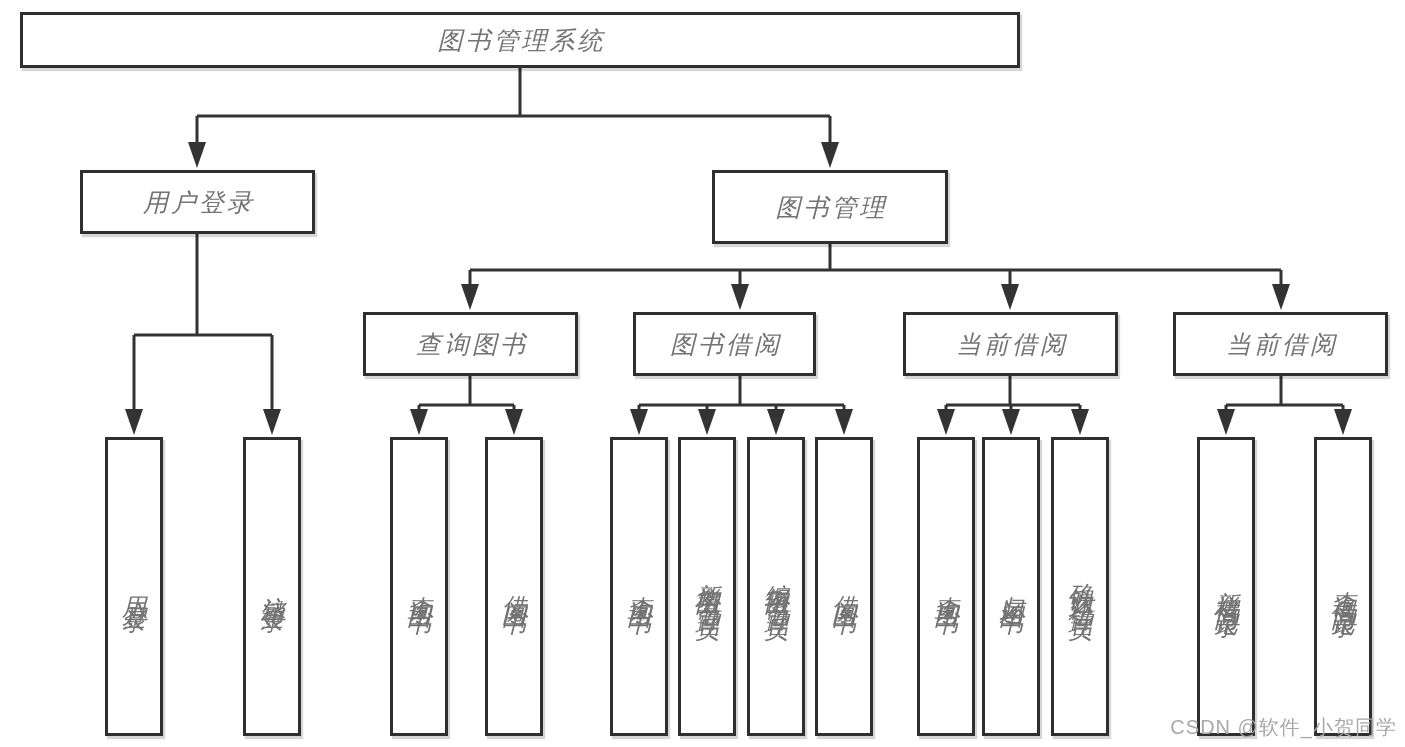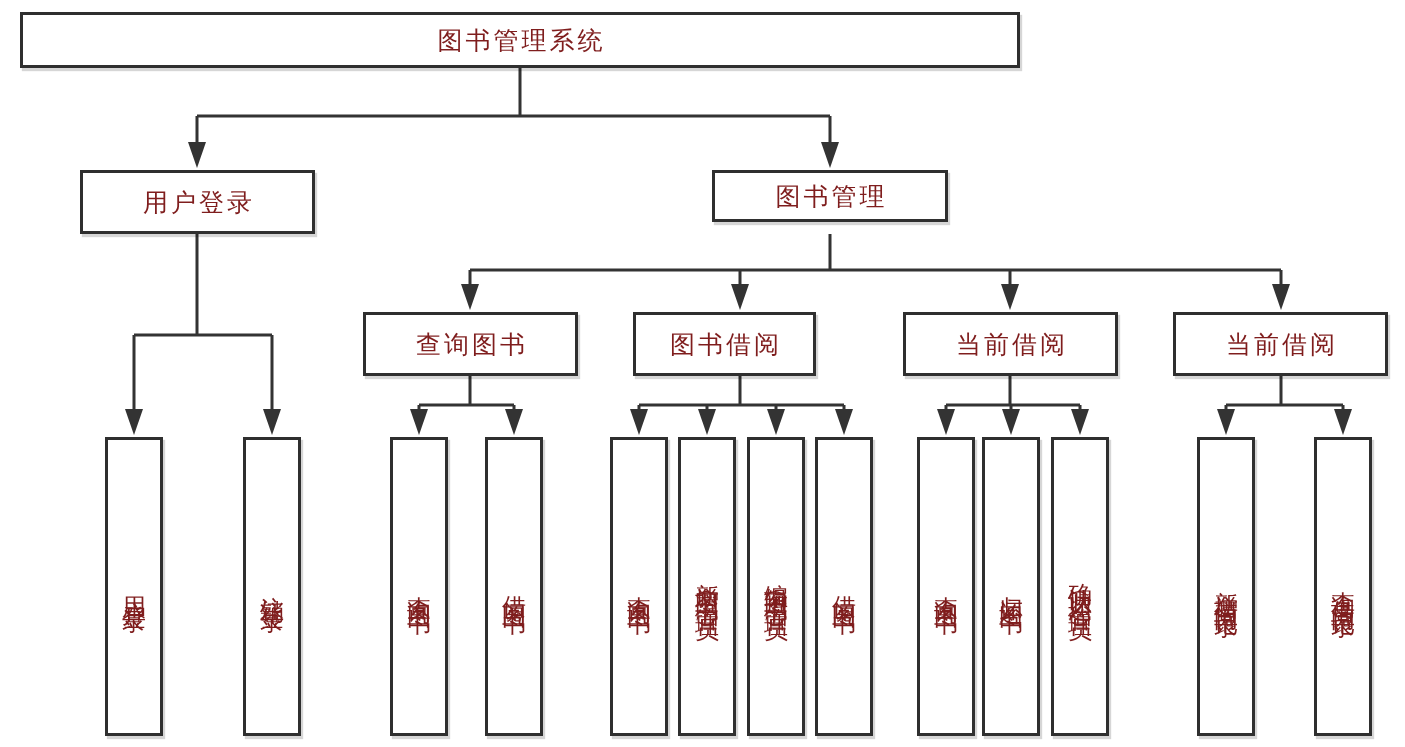--- a/index.html
+++ b/index.html
@@ -7,21 +7,22 @@
     position:relative; width:1405px; height:747px; background:#ffffff;
     font-family:"Liberation Sans", sans-serif; overflow:hidden;
   }
   .wires { position:absolute; left:0; top:0; }
   .wires path { stroke:#333333; stroke-width:3; fill:none; }
   .wires polygon { fill:#333333; stroke:none; }
   .node {
     position:absolute; box-sizing:border-box; background:#ffffff;
     border:3px solid #2f2f2f; box-shadow:2px 3px 1px rgba(0,0,0,0.16);
     display:flex; align-items:center; justify-content:center;
-    color:#7f1d1d;
+    color:#737373;
+    font-style:italic;
   }
   .node.h span {
     font-size:25px; letter-spacing:3px; white-space:nowrap;
     text-indent:3px; line-height:1;
   }
   .node.v span {
     writing-mode:vertical-rl; text-orientation:mixed;
     font-size:24px; letter-spacing:5px; line-height:1; white-space:nowrap;
   }
   .watermark {
@@ -70,21 +71,21 @@
     <polygon points="1334,409 1352,409 1343,435"></polygon>
   </svg>
 
   <div class="node h" style="left:20px;top:12px;width:1000px;height:56px">
     <span>图书管理系统</span>
   </div>
 
   <div class="node h" style="left:80px;top:170px;width:235px;height:64px">
     <span>用户登录</span>
   </div>
-  <div class="node h" style="left:712px;top:170px;width:236px;height:52px">
+  <div class="node h" style="left:712px;top:170px;width:236px;height:74px">
     <span>图书管理</span>
   </div>
 
   <div class="node h" style="left:363px;top:312px;width:215px;height:64px">
     <span>查询图书</span>
   </div>
   <div class="node h" style="left:633px;top:312px;width:183px;height:64px">
     <span>图书借阅</span>
   </div>
   <div class="node h" style="left:903px;top:312px;width:215px;height:64px">
@@ -131,13 +132,14 @@
     <span>确认归还（管理员）</span>
   </div>
 
   <div class="node v" style="left:1197px;top:437px;width:58px;height:299px">
     <span>新增借阅记录</span>
   </div>
   <div class="node v" style="left:1314px;top:437px;width:58px;height:299px">
     <span>查询借阅记录</span>
   </div>
 
+  <div class="watermark">CSDN @软件_小贺同学</div>
 </div>
 
 </body></html>

